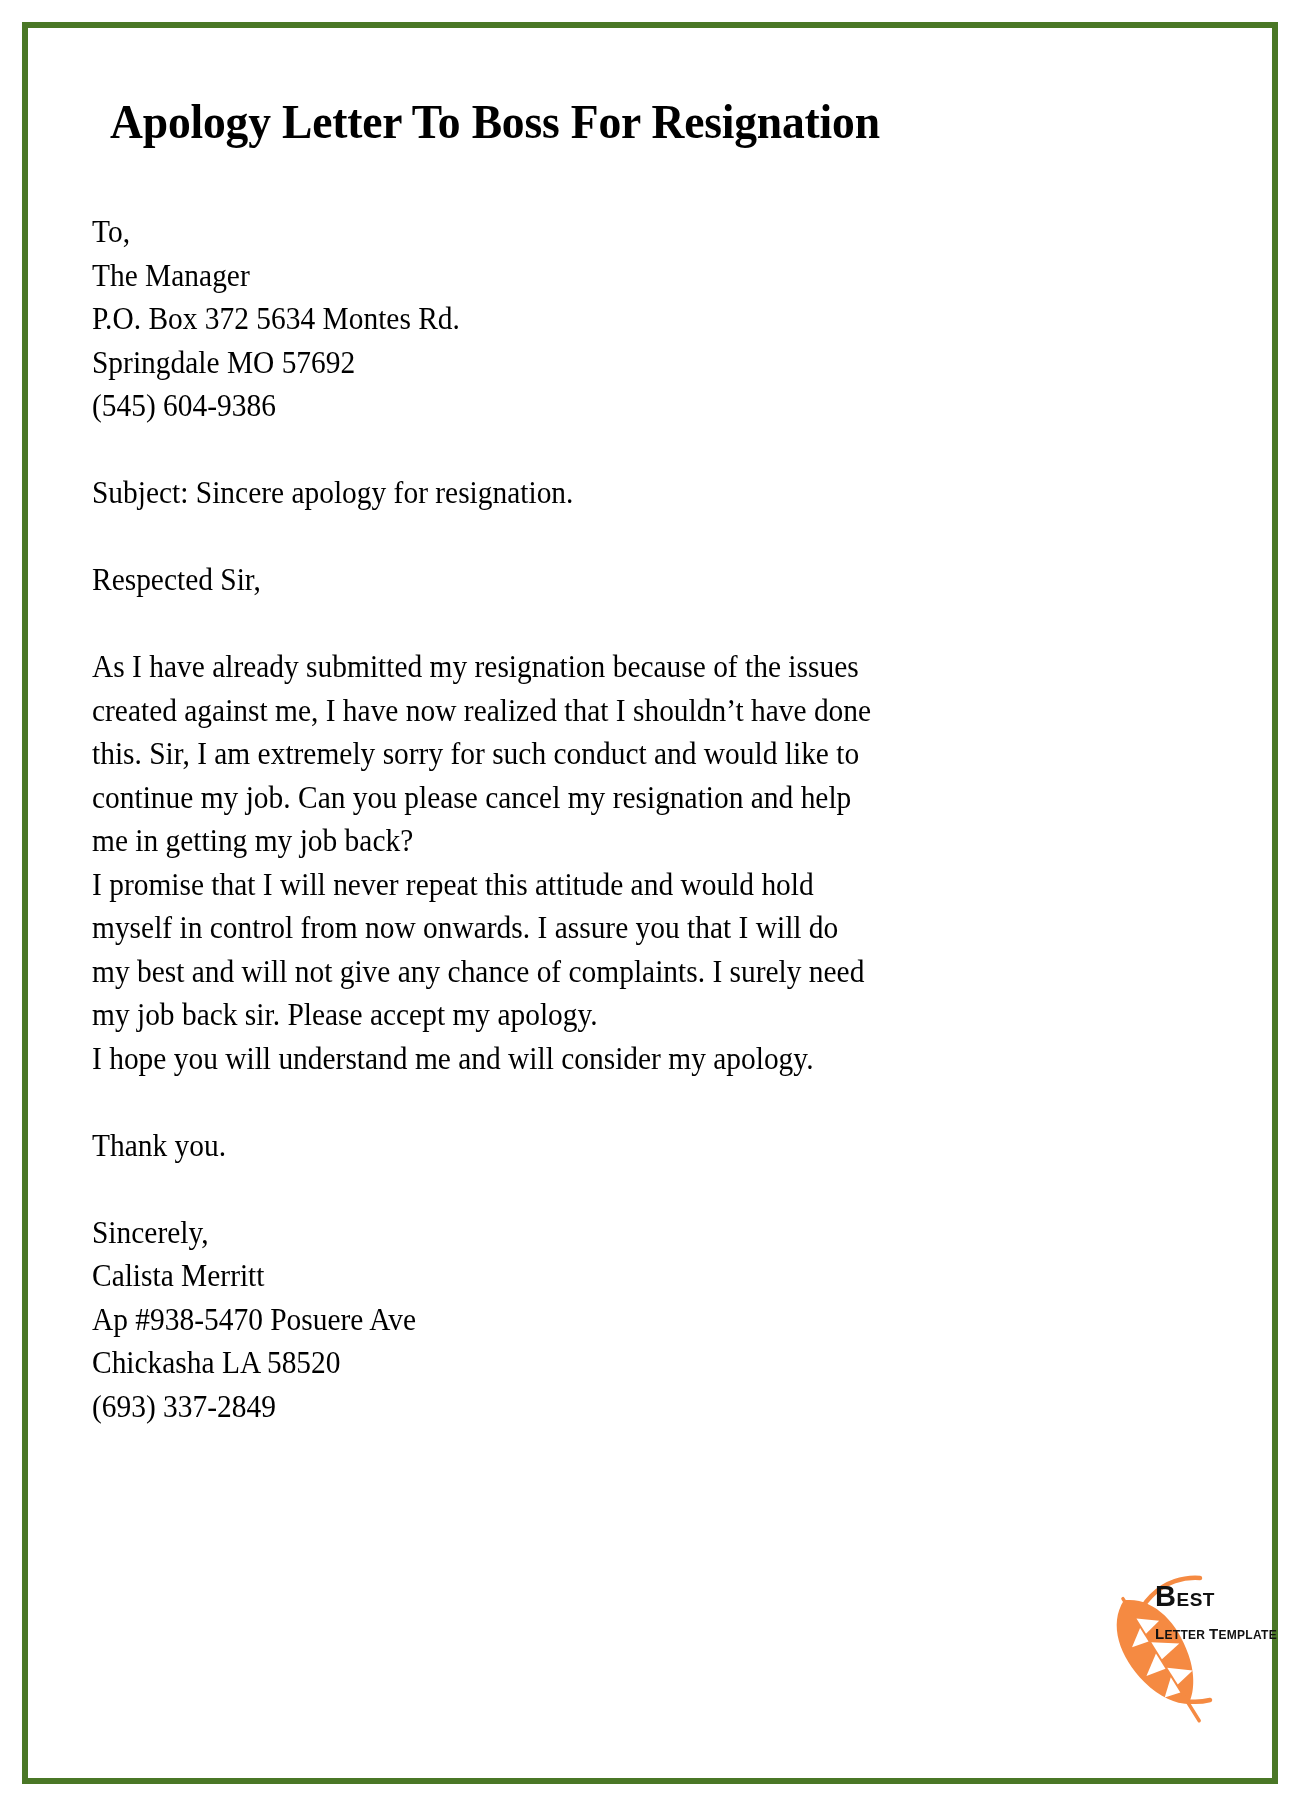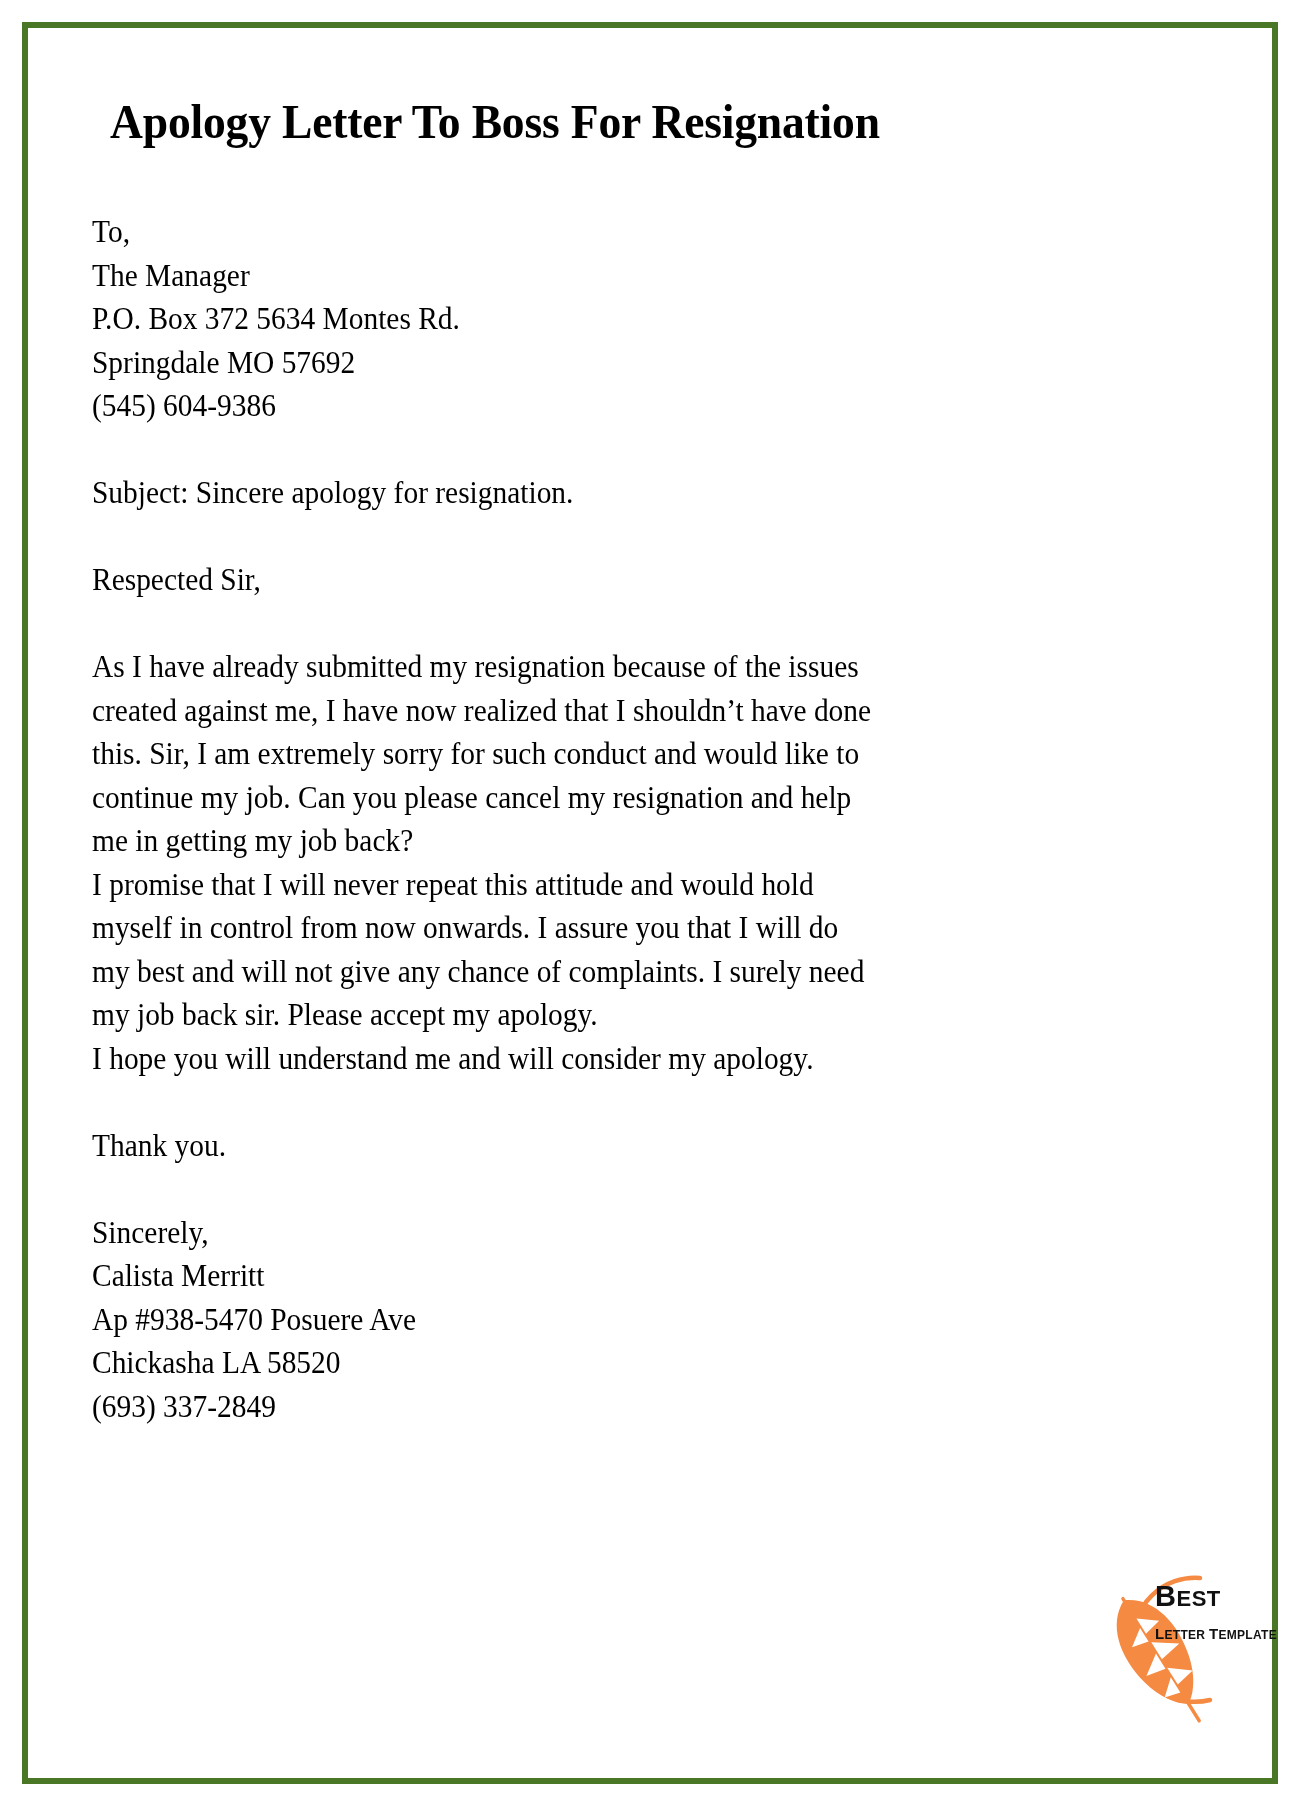--- a/index.html
+++ b/index.html
@@ -103,21 +103,21 @@
   }
   .logo-best {
     font-family: "Liberation Sans", "DejaVu Sans", sans-serif;
     font-weight: bold;
     color: #111111;
     font-size: 29px;
     letter-spacing: 0.5px;
     display: block;
   }
   .logo-best .cap { font-size: 29px; }
-  .logo-best .sm  { font-size: 22px; }
+  .logo-best .sm  { font-size: 19px; }
   .logo-sub {
     font-family: "Liberation Sans", "DejaVu Sans", sans-serif;
     font-weight: bold;
     color: #111111;
     font-size: 13.5px;
     letter-spacing: 0.3px;
     display: block;
     margin-top: 15px;
   }
   .logo-sub .cap { font-size: 15px; }

